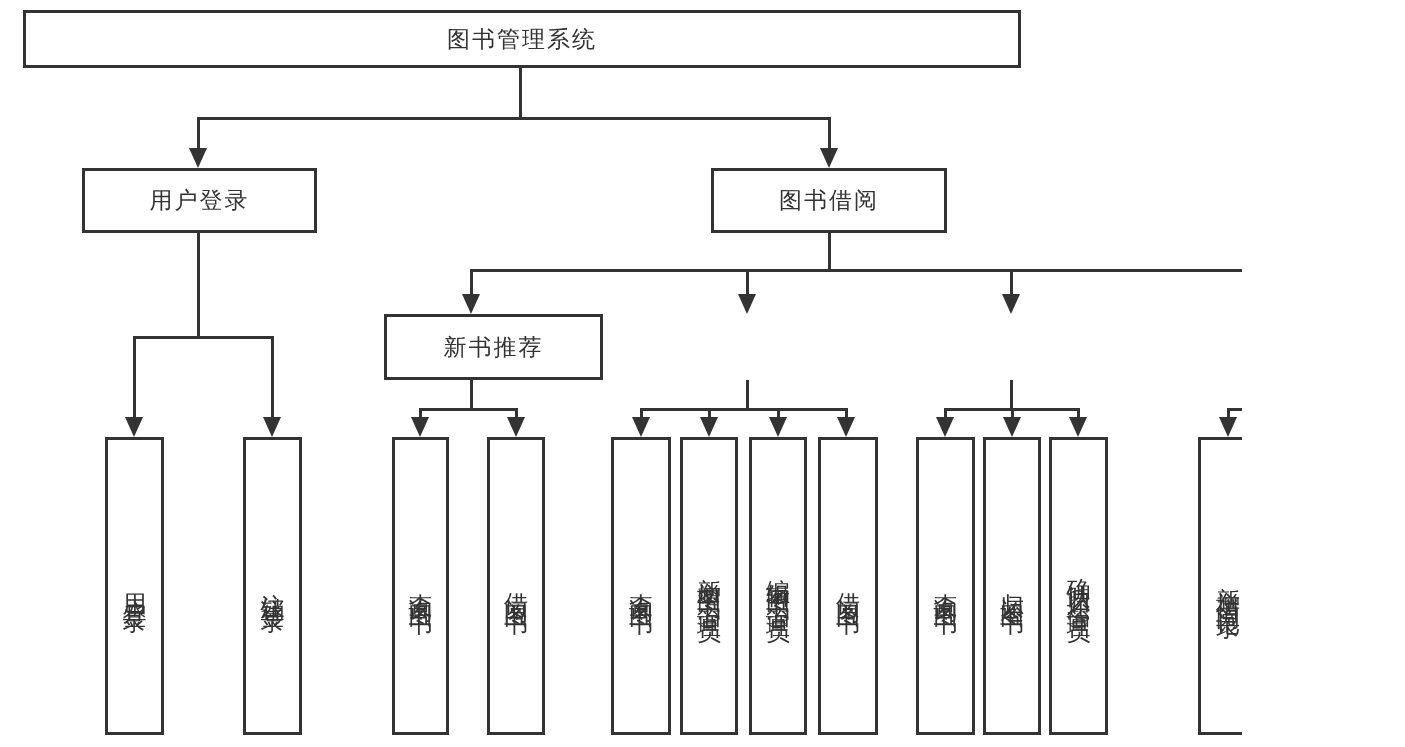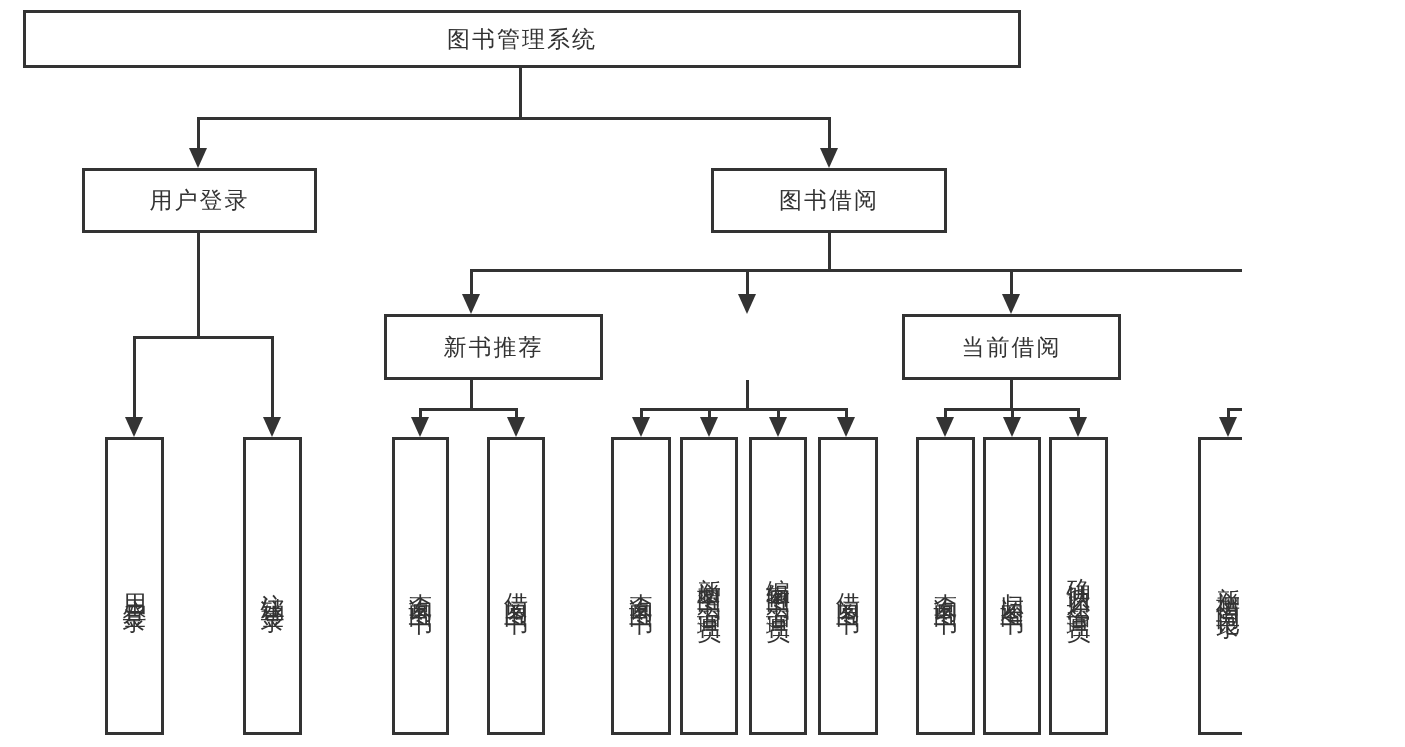--- a/index.html
+++ b/index.html
@@ -67,23 +67,20 @@
 
   <div class="box h" style="left:82px;top:168px;width:235px;height:65px;">
     <span class="lbl">用户登录</span>
   </div>
   <div class="box h" style="left:711px;top:168px;width:236px;height:65px;">
     <span class="lbl">图书借阅</span>
   </div>
 
   <div class="box h" style="left:384px;top:314px;width:219px;height:66px;">
     <span class="lbl">新书推荐</span>
-  </div>
-  <div class="box h" style="left:902px;top:314px;width:219px;height:66px;">
-    <span class="lbl">当前借阅</span>
   </div>
 
   <div class="box v" style="left:105px;top:437px;width:59px;height:298px;">
     <span class="lbl">用户登录</span>
   </div>
   <div class="box v" style="left:243px;top:437px;width:59px;height:298px;">
     <span class="lbl">注销登录</span>
   </div>
 
   <div class="box v" style="left:392px;top:437px;width:57px;height:298px;">

